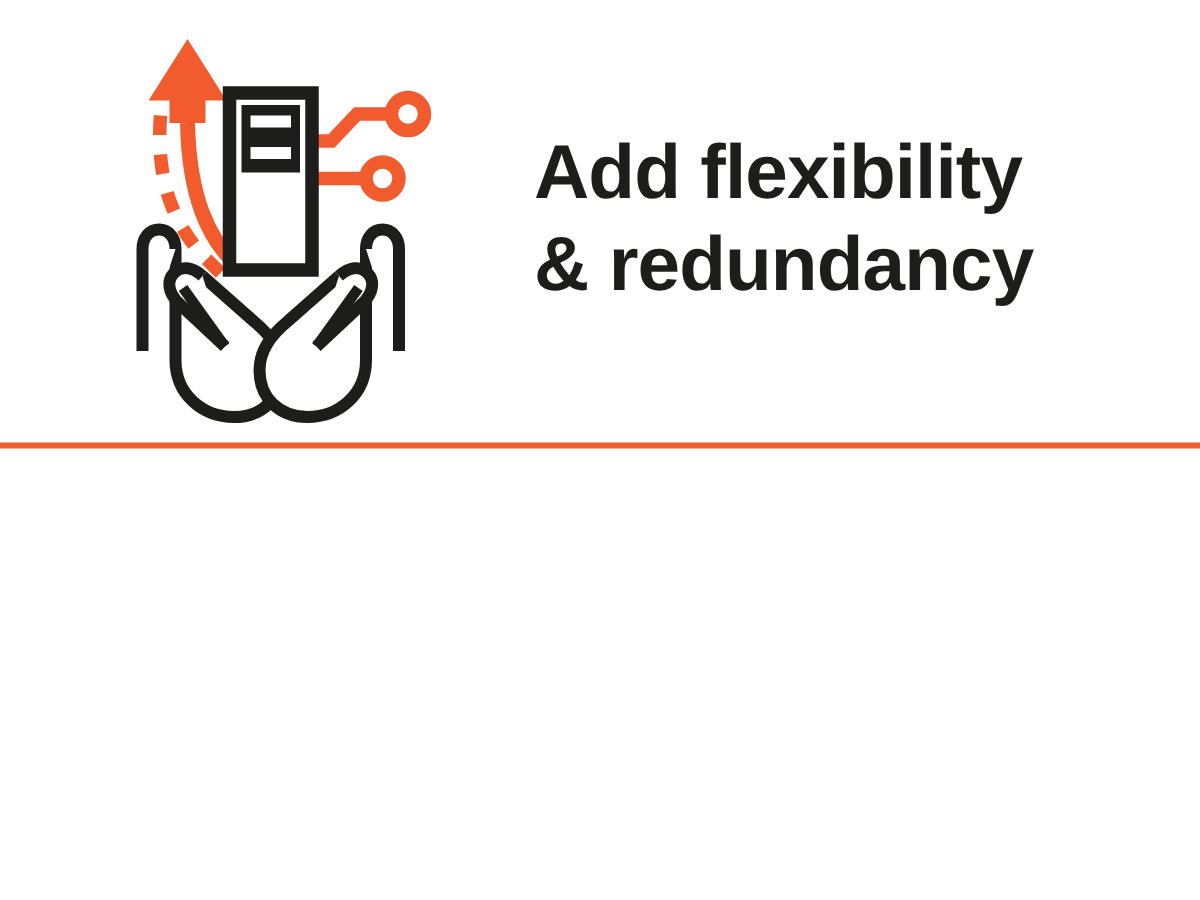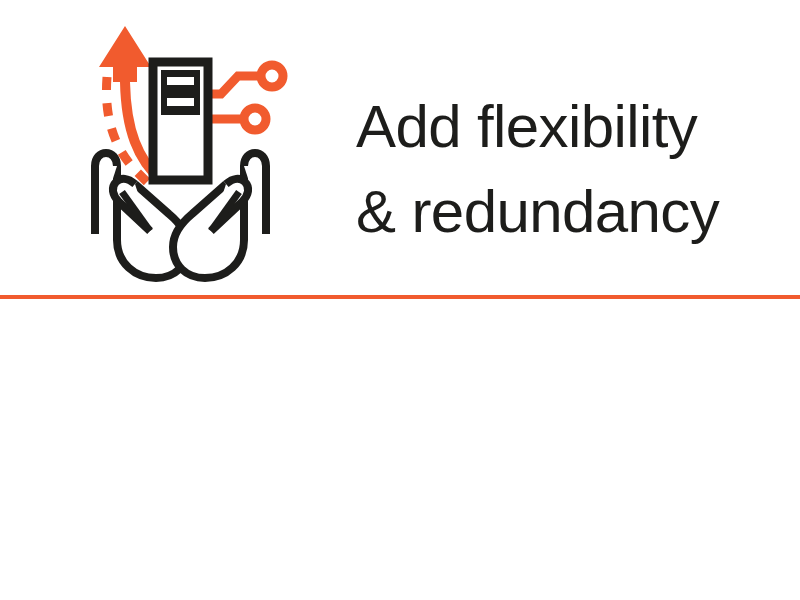--- a/index.html
+++ b/index.html
@@ -37,23 +37,23 @@
   }
   #panel-top    { top: 0;     height: 295px; }
   #panel-bottom { top: 299px; height: 301px; }
 
   
   .heading {
     position: absolute;
     margin: 0;
     color: #1d1d1b;
     font-family: "Liberation Sans", sans-serif;
-    font-weight: normal;
-    font-size: 60px;
-    line-height: 85px;
+    font-weight: bold;
+    font-size: 51px;
+    line-height: 61px;
     letter-spacing: -0.6px;
     white-space: pre-line;
   }
   #heading-top {
     left: 356px;
     top: 84px;
     width: 420px;
   }
 
   

